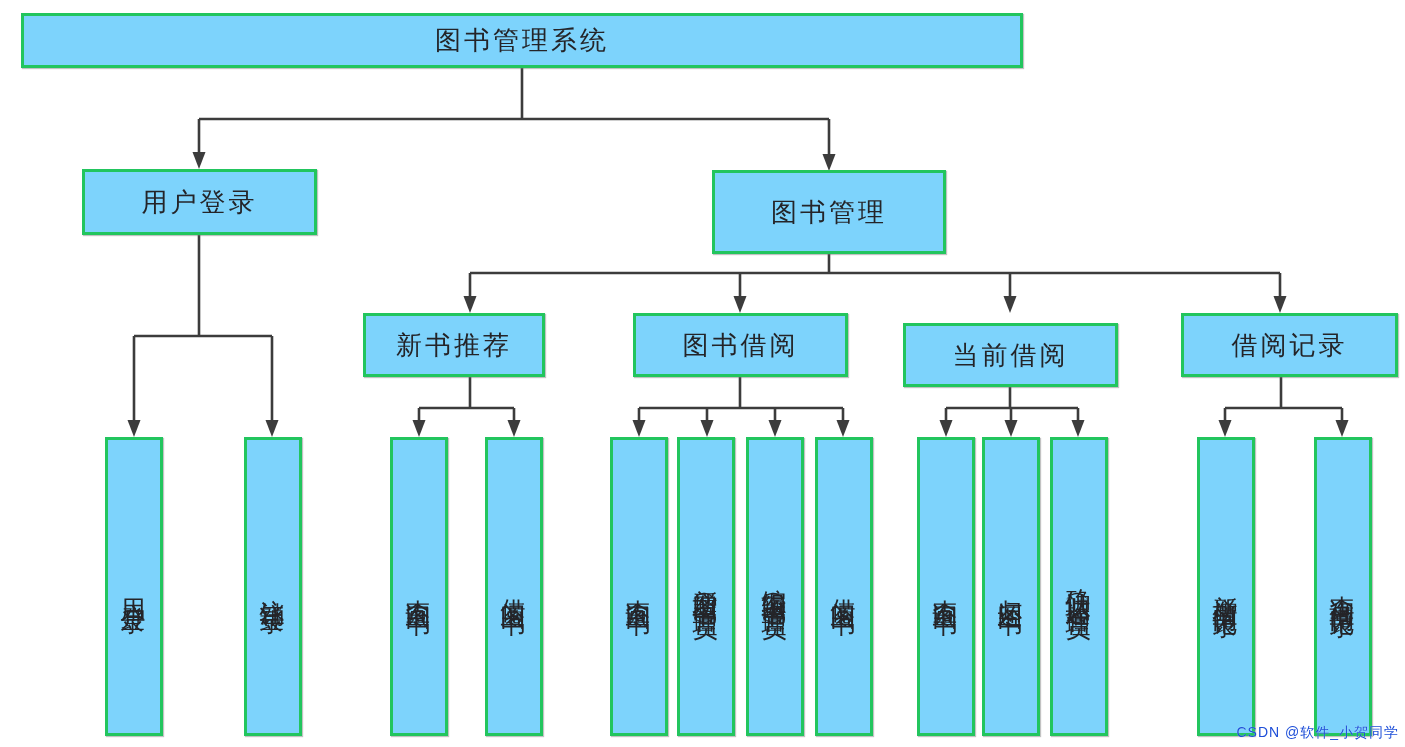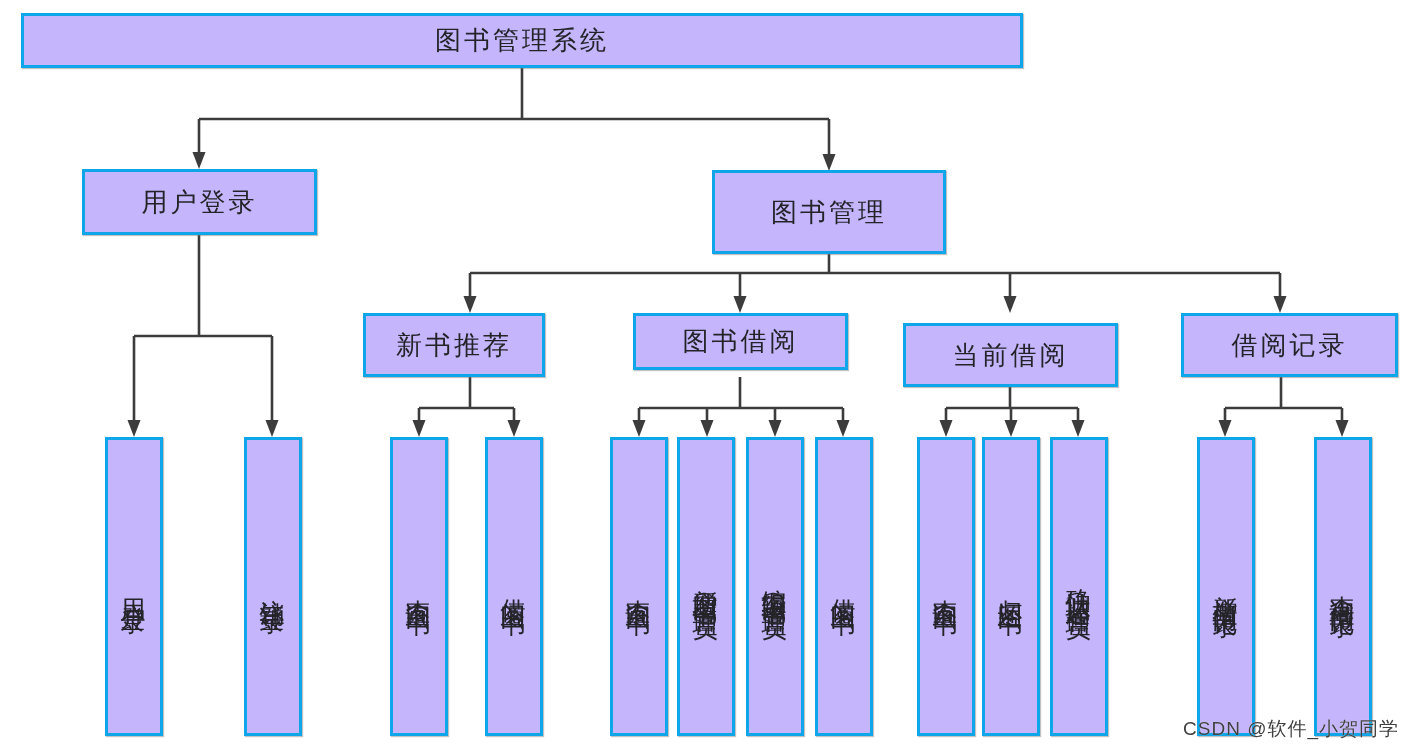--- a/index.html
+++ b/index.html
@@ -12,22 +12,22 @@
     font-family: "Liberation Sans", "DejaVu Sans", sans-serif;
   }
   .connectors {
     position: absolute;
     left: 0; top: 0;
     width: 1405px; height: 747px;
   }
   .box {
     position: absolute;
     box-sizing: border-box;
-    background: #c4b5fd;
-    border: 3px solid #0ea5e9;
+    background: #7dd3fc;
+    border: 3px solid #22c55e;
     box-shadow: 1px 1px 1px rgba(120,120,120,0.45);
     display: flex;
     align-items: center;
     justify-content: center;
     color: #242428;
     font-size: 26px;
     letter-spacing: 3px;
     white-space: nowrap;
   }
   .box.vert {
@@ -35,43 +35,43 @@
     text-orientation: mixed;
     font-size: 25px;
     letter-spacing: 4px;
     white-space: normal;
   }
   
   .n-root            { left: 21px;   top: 13px;  width: 1002px; height: 55px; }
   .n-user-login      { left: 82px;   top: 169px; width: 235px;  height: 66px; }
   .n-book-mgmt       { left: 712px;  top: 170px; width: 234px;  height: 84px; }
   .n-new-book        { left: 363px;  top: 313px; width: 182px;  height: 64px; }
-  .n-book-borrow     { left: 633px;  top: 313px; width: 215px;  height: 57px; }
+  .n-book-borrow     { left: 633px;  top: 313px; width: 215px;  height: 64px; }
   .n-current-borrow  { left: 903px;  top: 323px; width: 215px;  height: 64px; }
   .n-borrow-records  { left: 1173px; top: 313px; width: 217px;  height: 64px; margin-left: 8px; }
   .leaf { top: 437px; width: 58px; height: 299px; }
   .l-1  { left: 105px; }
   .l-2  { left: 244px; }
   .l-3  { left: 390px; }
   .l-4  { left: 485px; }
   .l-5  { left: 610px; }
   .l-6  { left: 677px; }
   .l-7  { left: 746px; }
   .l-8  { left: 815px; }
   .l-9  { left: 917px; }
   .l-10 { left: 982px; }
   .l-11 { left: 1050px; }
   .l-12 { left: 1197px; }
   .l-13 { left: 1314px; }
   .watermark {
     position: absolute;
     right: 6px;
     bottom: 5px;
-    font-size: 19px;
-    color: #404040;
+    font-size: 14px;
+    color: #1d4ed8;
     letter-spacing: 1px;
     z-index: 5;
     text-shadow: 0 0 1px rgba(255,255,255,0.6);
   }
 </style>
 </head>
 <body>
 
 <div class="canvas">
 

